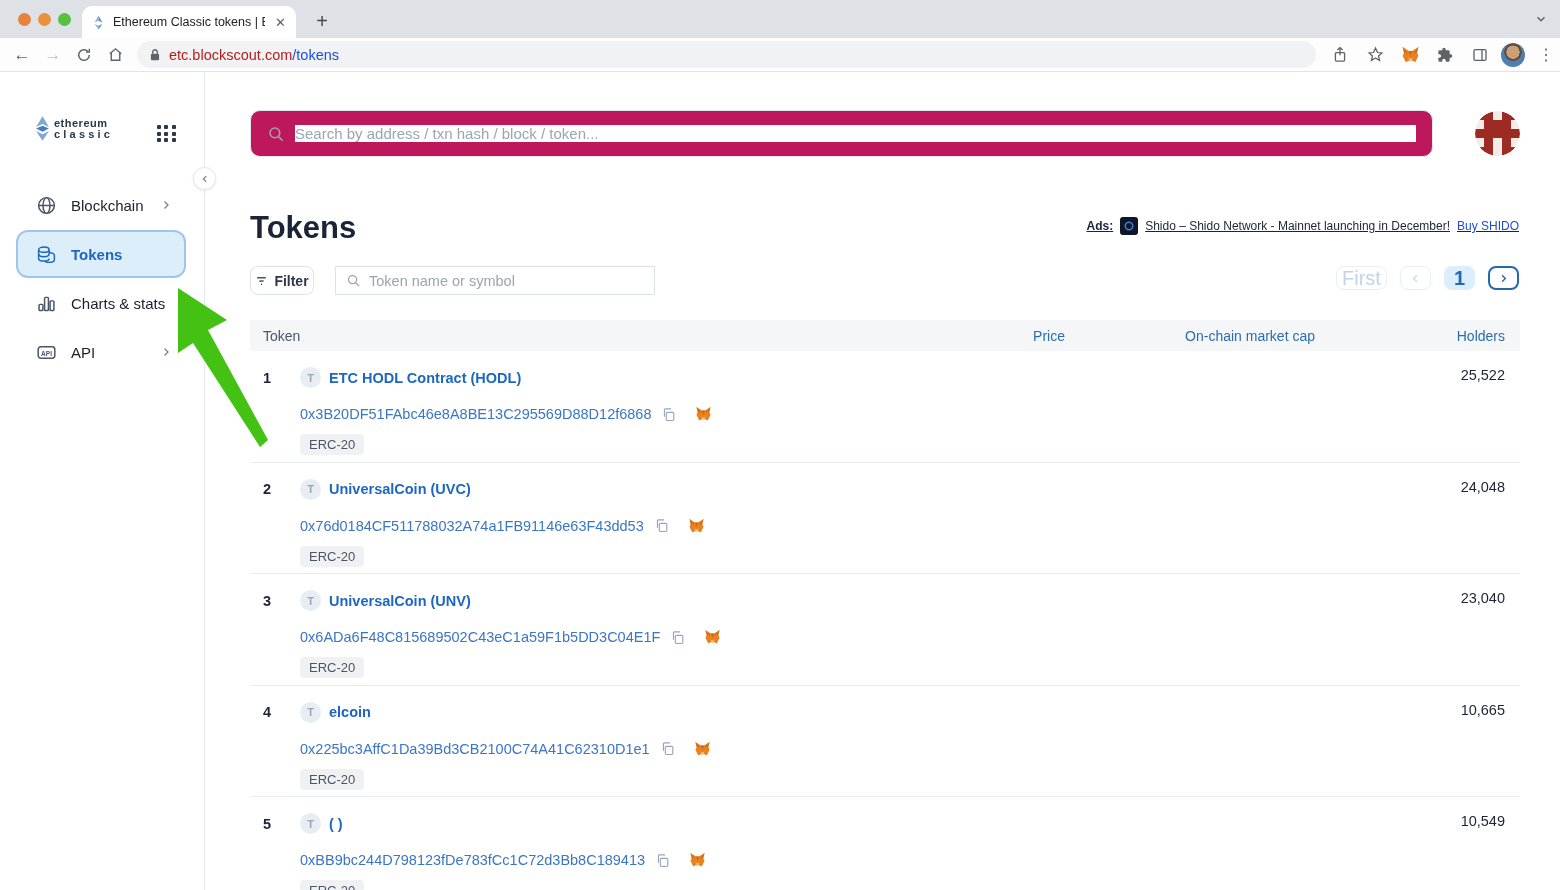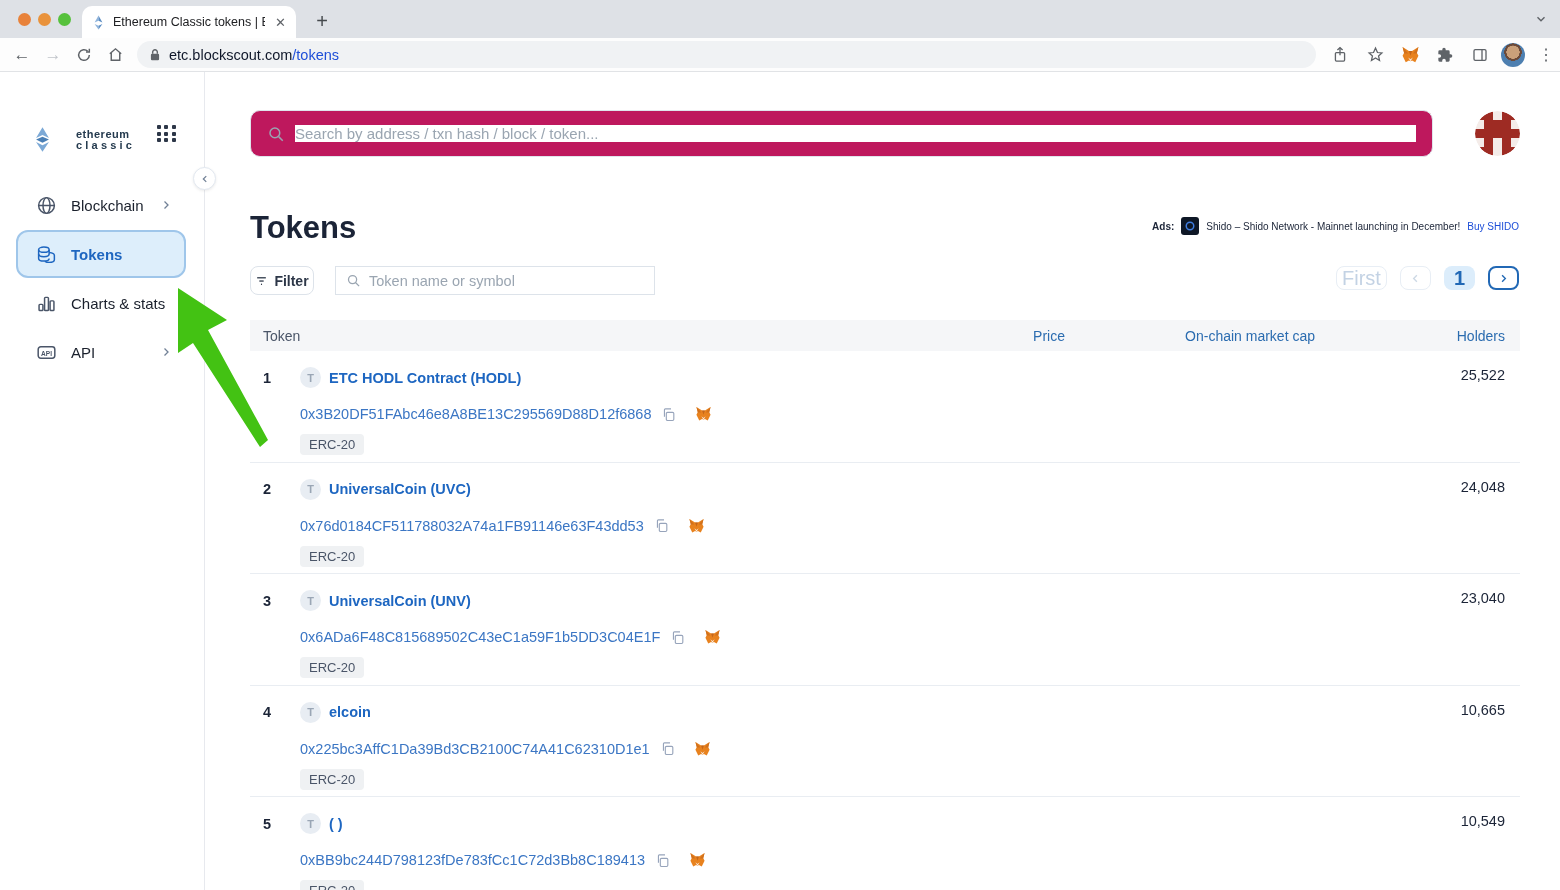--- a/index.html
+++ b/index.html
@@ -23,31 +23,31 @@
 
   .toolbar { position:absolute; left:0; top:38px; width:100%; height:34px; background:#fdfdfd;
     border-bottom:1px solid #e1e3e6; display:flex; align-items:center; }
   .navicon { width:28px; height:28px; display:flex; align-items:center; justify-content:center;
     font-size:17px; color:#5f6368; }
   .navicon.disabled { color:#c0c4ca; }
   .nav-left { display:flex; gap:3px; margin-left:8px; }
   .urlbar { margin-left:8px; width:1215px; height:27px; background:#f0f2f4; border-radius:14px;
     display:flex; align-items:center; padding:0 12px; gap:8px; }
   .url-text { font-size:14.5px; }
-  .url-domain { color:#0f172a; }
+  .url-domain { color:#b91c1c; }
   .url-path { color:#1d4ed8; }
   .tool-right { display:flex; align-items:center; gap:7px; margin-left:10px; }
   .avatar-chrome { width:24px; height:24px; border-radius:50%;
     background:radial-gradient(circle at 50% 38%, #caa07a 0 34%, #6b4a3a 35% 45%, #4d7fb0 46%); }
   .kebab { font-size:16px; color:#5f6368; letter-spacing:0; }
 
   
   .app { position:absolute; left:0; top:72px; width:1560px; height:818px; background:#fff; }
   .sidebar { position:absolute; left:0; top:0; width:205px; height:100%; border-right:1px solid #e7e9ee; }
-  .logo-row { position:absolute; left:33px; top:55px; display:flex; align-items:center; gap:24px; }
+  .logo-row { position:absolute; left:33px; top:44px; display:flex; align-items:center; gap:2px; }
   .logo-text { line-height:11px; color:#243a4e; }
   .logo-l1 { font-size:11px; font-weight:bold; letter-spacing:.5px; }
   .logo-l2 { font-size:11px; font-weight:bold; letter-spacing:3.2px; }
   .grid-icon { position:absolute; left:157px; top:53px; width:20px; height:18px;
     display:grid; grid-template-columns:repeat(3,1fr); gap:2px; }
   .grid-icon i { width:4px; height:4px; border-radius:1px; background:#2d3748; }
   .collapse-btn { position:absolute; right:-12px; top:95px; width:23px; height:23px; border-radius:50%;
     background:#fff; border:1px solid #e2e8f0; box-shadow:0 1px 3px rgba(0,0,0,.08);
     display:flex; align-items:center; justify-content:center; color:#718096; font-size:12px; z-index:5; }
   .nav { position:absolute; left:16px; right:18px; top:109px; }
@@ -59,21 +59,21 @@
 
   
   .main { position:absolute; left:205px; top:0; width:1355px; height:100%; }
   .searchbar { position:absolute; left:45px; top:38px; width:1183px; height:47px; border:1px solid #dfe5ec;
     border-radius:10px; display:flex; align-items:center; padding:0 16px; gap:10px; background:#be185d; }
   .searchbar input { border:0; outline:0; flex:1; font-size:15px; font-family:inherit; color:#1a202c; }
   .searchbar input::placeholder { color:#9aa5b1; }
   .identicon { position:absolute; left:1270px; top:39px; width:45px; height:45px; border-radius:50%; overflow:hidden; }
   .page-title { position:absolute; left:45px; top:138px; font-size:31px; font-weight:700; color:#1b2437; }
   .ads-row { position:absolute; right:41px; top:145px; display:flex; align-items:center; gap:7px;
-    font-size:10px; color:#1b2437; }
+    font-size:12px; color:#1b2437;text-decoration:underline; }
   .ads-label { font-weight:700; }
   .ad-link { color:#1d4ed8; text-decoration:none; cursor:pointer; }
   .shido-ic { width:18px; height:18px; border-radius:3px; background:#0e1726; display:flex;
     align-items:center; justify-content:center; }
 
   .filter-btn { position:absolute; left:45px; top:194px; width:64px; height:29px; border:1px solid #dde3ea;
     border-radius:8px; background:#fff; display:flex; align-items:center; justify-content:center; gap:6px;
     font-size:14px; font-weight:600; color:#2d3748; cursor:pointer; font-family:inherit; }
   .token-search { position:absolute; left:130px; top:194px; width:320px; height:29px; border:1px solid #dde3ea;
     border-radius:0; display:flex; align-items:center; padding:0 10px; gap:8px; background:#fff; }

